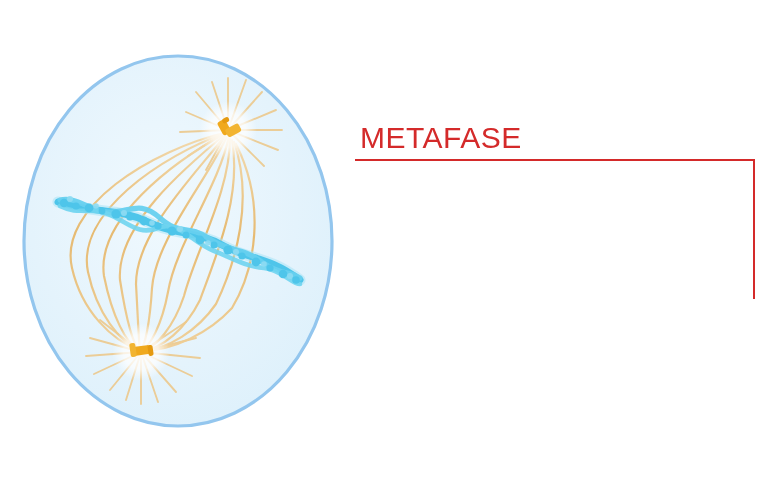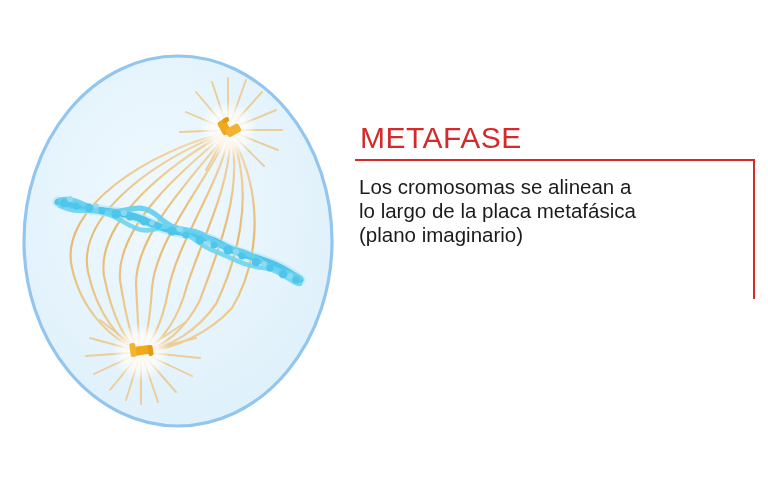--- a/index.html
+++ b/index.html
@@ -181,18 +181,15 @@
           <circle cx="290" cy="276" r="3"></circle>
         </g>
       </g>
     </svg>
   </div>
 
   <div id="text-panel">
     <div id="phase-title">METAFASE</div>
     <div id="title-rule"></div>
     <div id="rule-corner"></div>
-    <div id="phase-description">Los cromosomas se alinean a
-lo largo de la placa metafásica
-(plano imaginario)</div>
   </div>
 
 </div>
 
 </body></html>

